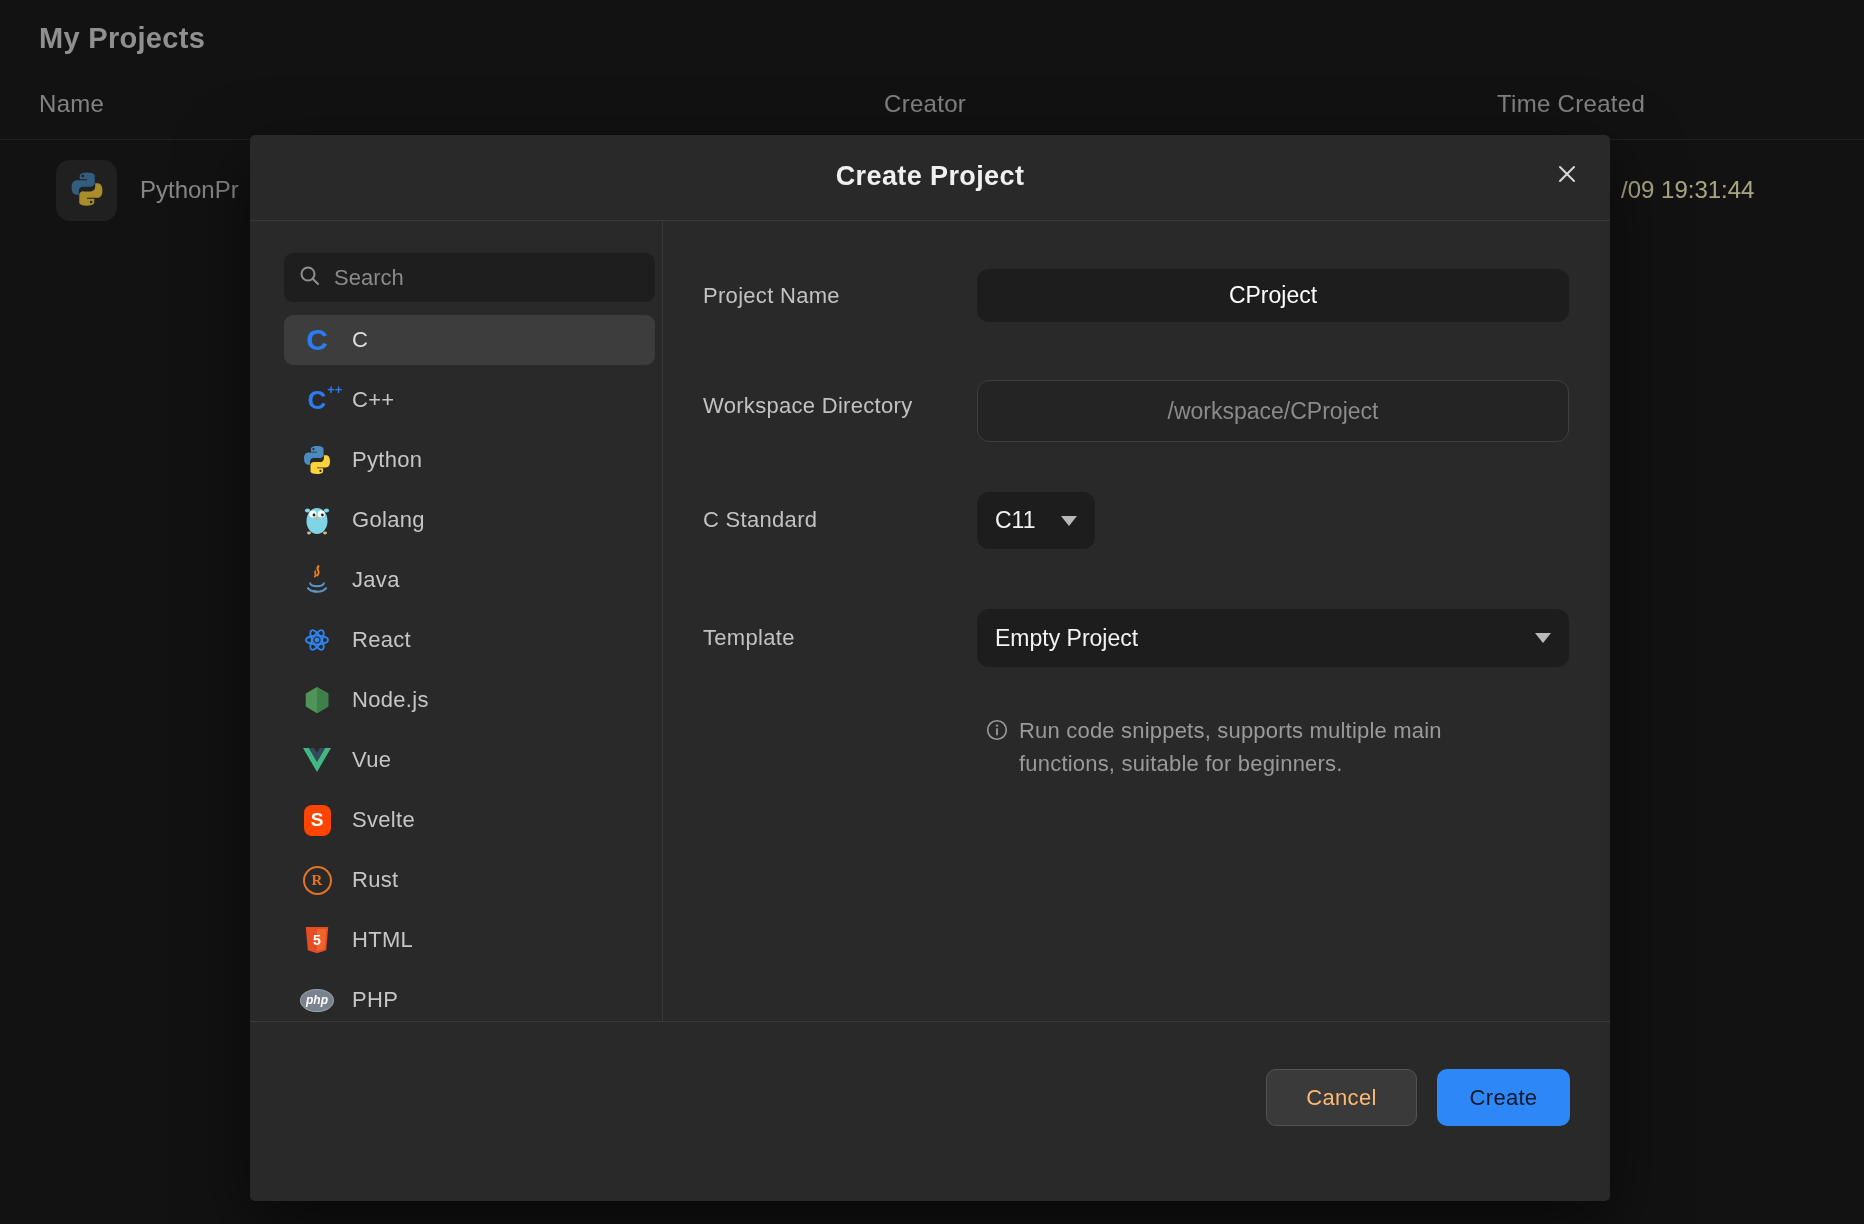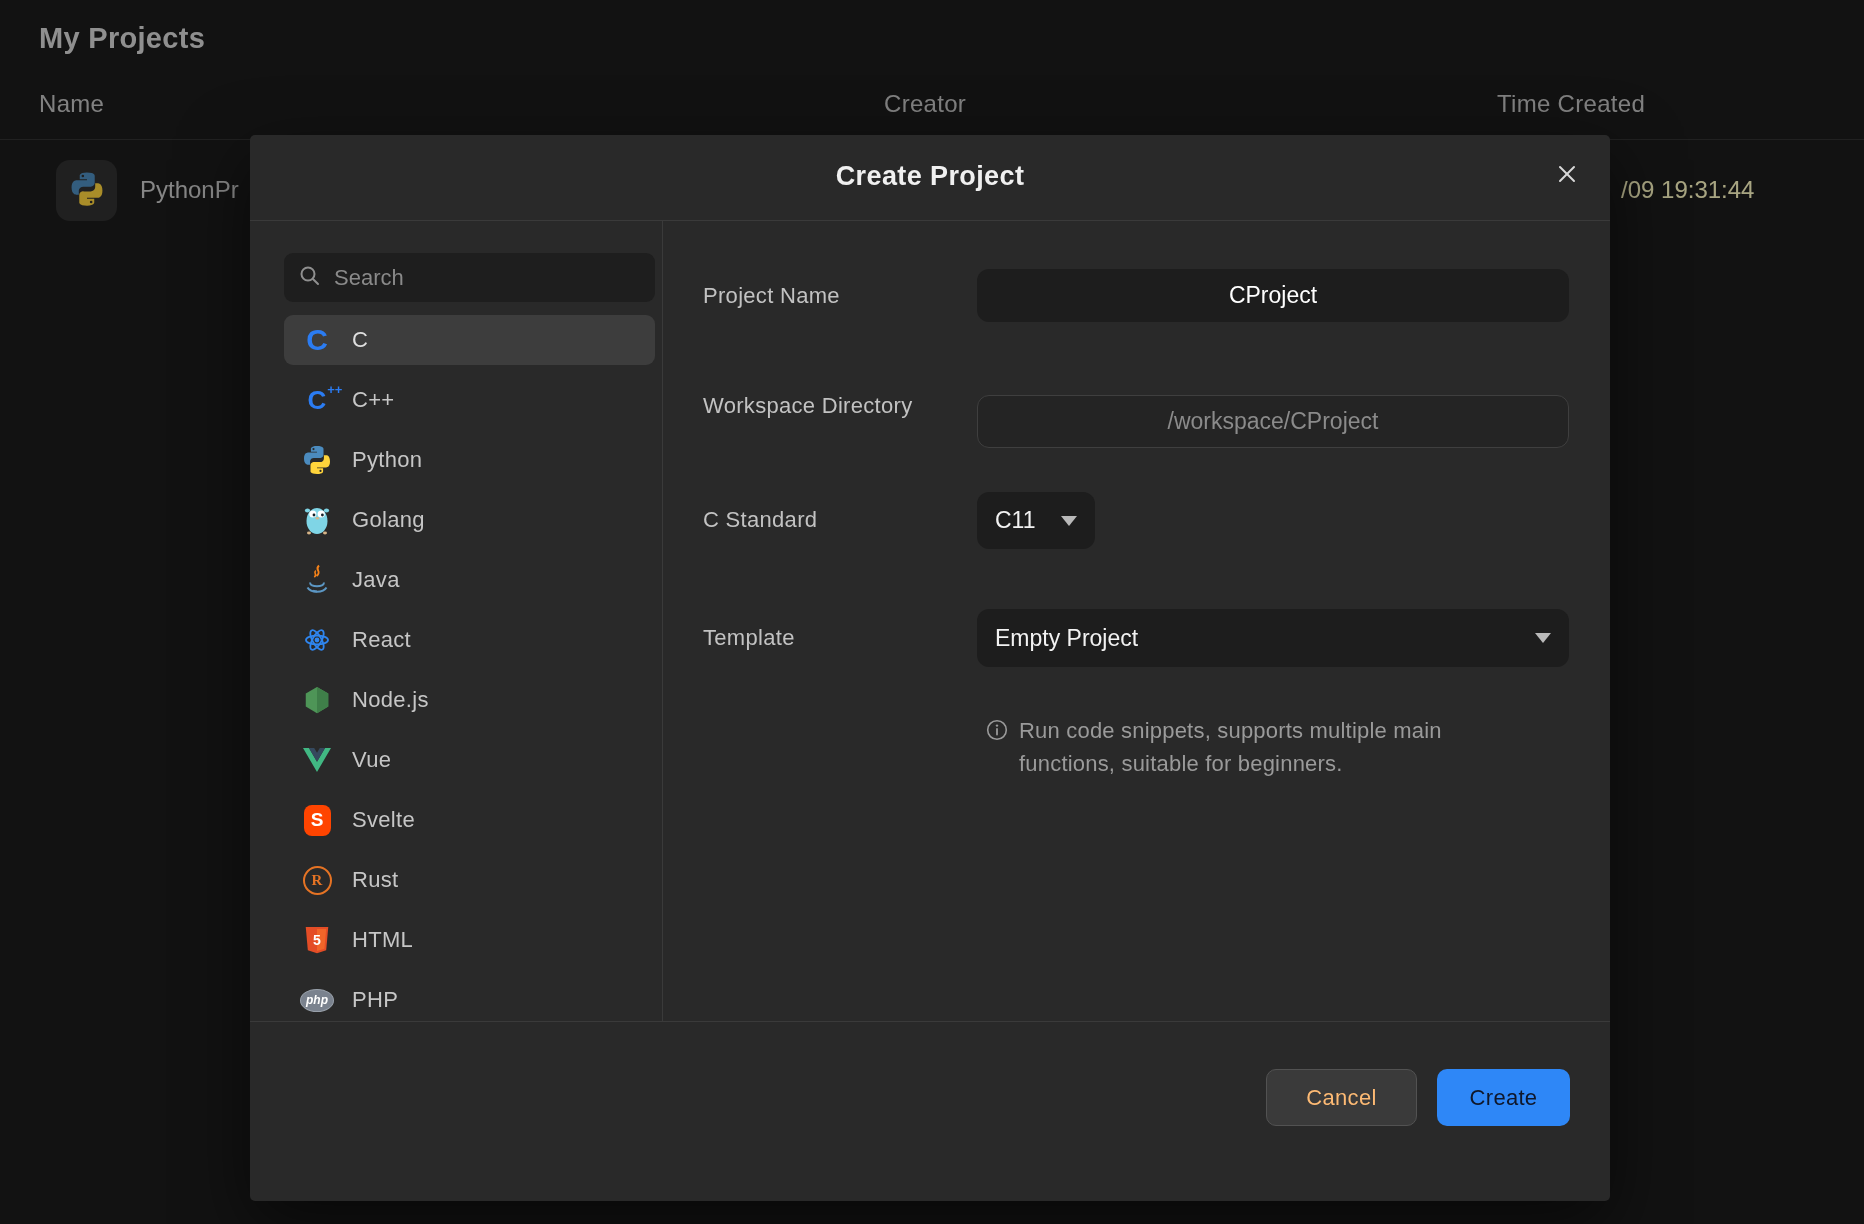--- a/index.html
+++ b/index.html
@@ -323,21 +323,21 @@
           <span class="lang-label">PHP</span>
         </div>
 
       </div>
     </div>
 
     <div class="form-label" style="top:148px;">Project Name</div>
     <input class="input-field fld" style="top: 134px; height: 53px;" value="CProject">
 
     <div class="form-label" style="top:258px;">Workspace Directory</div>
-    <input class="input-field input-outlined fld" style="top: 260px; height: 53px;" placeholder="/workspace/CProject">
+    <input class="input-field input-outlined fld" style="top: 245px; height: 62px;" placeholder="/workspace/CProject">
 
     <div class="form-label" style="top:372px;">C Standard</div>
     <div class="select-box" style="position:absolute; left:727px; top:357px; width:118px; height:57px; justify-content:space-between;">
       <span>C11</span>
       <span class="caret"></span>
     </div>
 
     <div class="form-label" style="top:490px;">Template</div>
     <div class="select-box" style="position:absolute; left:727px; top:474px; width:592px; height:58px; justify-content:space-between;">
       <span>Empty Project</span>

